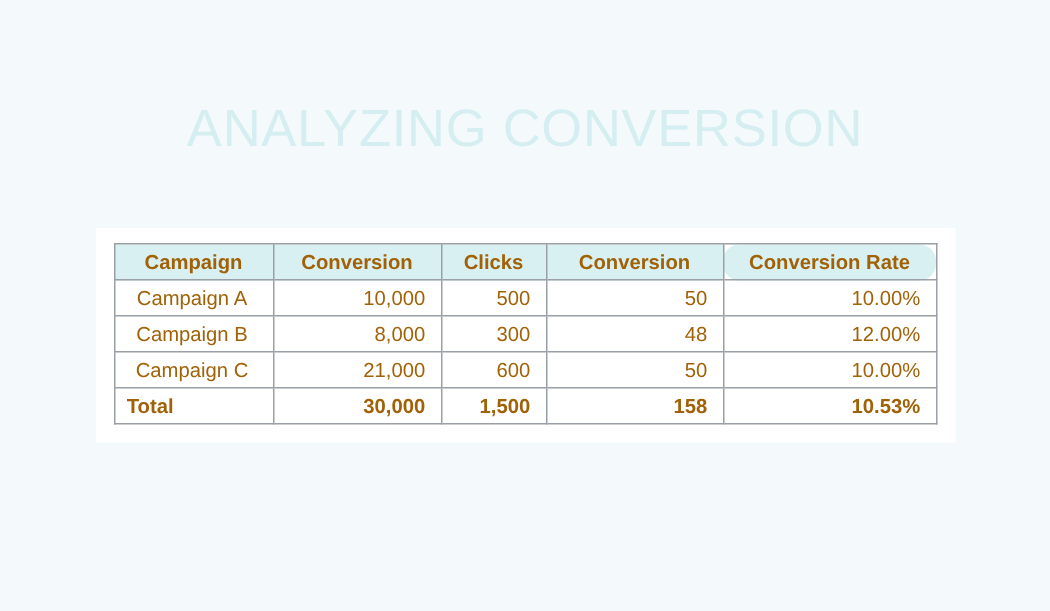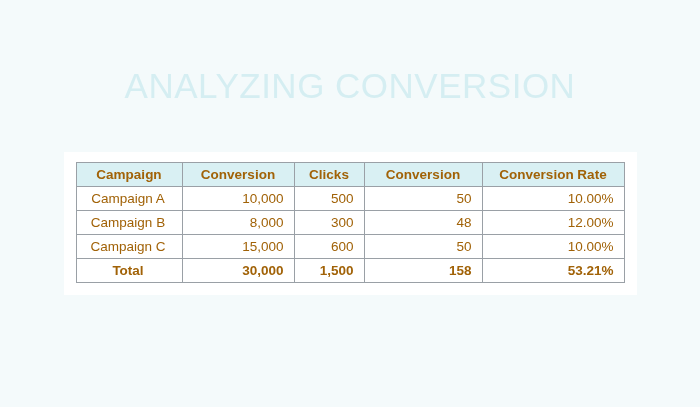--- a/index.html
+++ b/index.html
@@ -74,27 +74,27 @@
     font-weight: normal;
   }
   table.pivot tbody td.label {
     text-align: center;
     padding-left: 8px;
   }
   table.pivot tbody tr.total td {
     font-weight: bold;
   }
   table.pivot tbody tr.total td.label {
-    text-align: center;
+    text-align: left;
   }
   .col-campaign { width: 106px; }
   .col-impressions { width: 112px; }
   .col-clicks { width: 70px; }
   .col-conversions { width: 118px; }
-  .col-rate { width: 142px; }
+  .col-rate { width: 142px; border-radius: 11px; }
 </style>
 </head>
 <body>
 
 <div class="page">
   <div class="canvas">
 
     <div class="title">
       <div>ANALYZING CONVERSION</div>
     </div>
@@ -120,30 +120,30 @@
           </tr>
           <tr>
             <td class="label">Campaign B</td>
             <td>8,000</td>
             <td>300</td>
             <td>48</td>
             <td>12.00%</td>
           </tr>
           <tr>
             <td class="label">Campaign C</td>
-            <td>15,000</td>
+            <td>21,000</td>
             <td>600</td>
             <td>50</td>
             <td>10.00%</td>
           </tr>
           <tr class="total">
             <td class="label">Total</td>
             <td>30,000</td>
             <td>1,500</td>
             <td>158</td>
-            <td>53.21%</td>
+            <td>10.53%</td>
           </tr>
         </tbody>
       </table>
     </div>
 
   </div>
 </div>
 
 </body></html>

